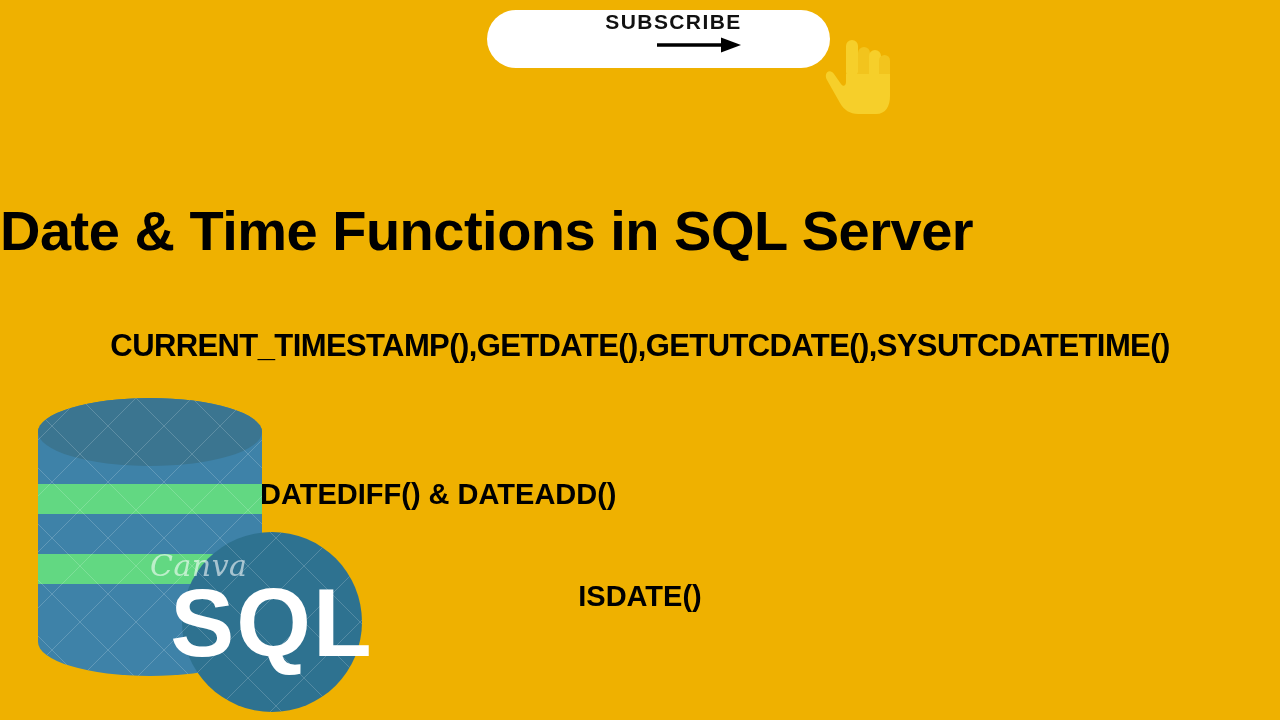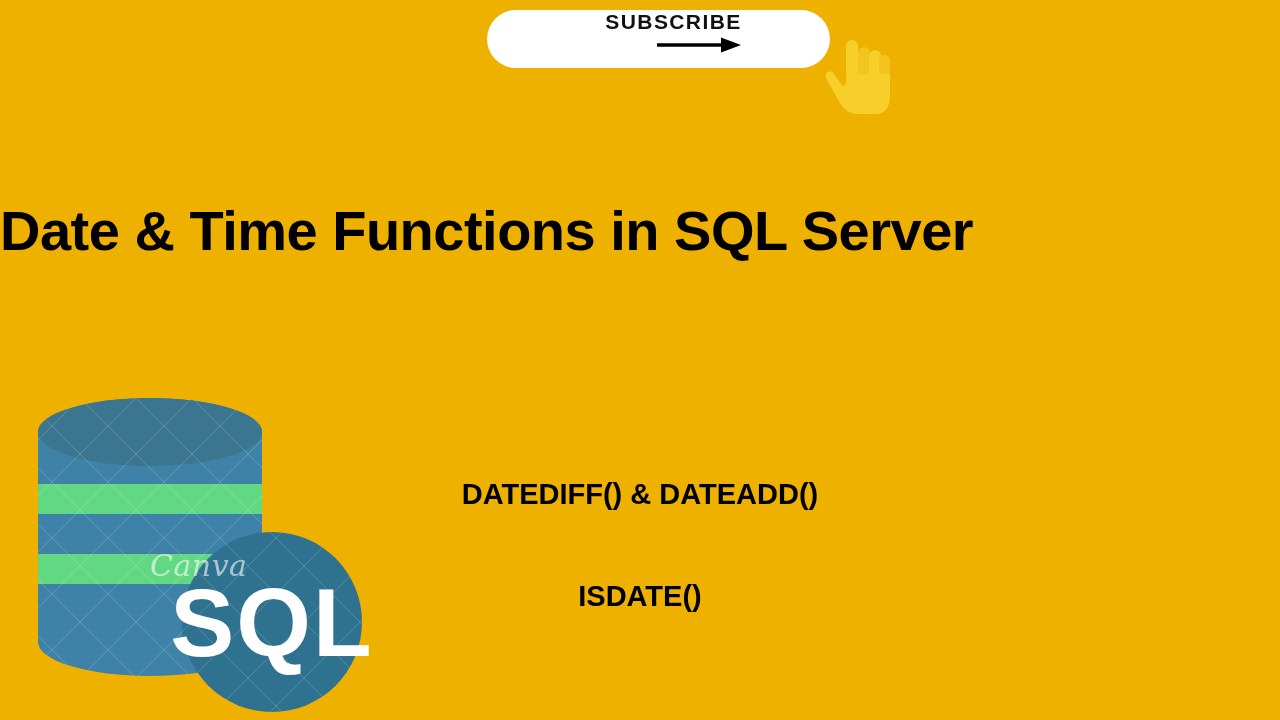--- a/index.html
+++ b/index.html
@@ -96,21 +96,20 @@
     font-weight: bold;
     letter-spacing: -0.6px;
     font-family: "Liberation Sans", sans-serif;
     white-space: nowrap;
   }
   #function-line-2 {
     position: absolute;
     left: 260px;
     top: 478px;
     width: 760px;
-    text-align: center;
     color: #000000;
     font-size: 29px;
     font-weight: bold;
     font-family: "Liberation Sans", sans-serif;
     white-space: nowrap;
   }
   #function-line-3 {
     position: absolute;
     left: 260px;
     top: 560px;
@@ -165,20 +164,21 @@
     <rect x="55" y="25" width="11" height="26" rx="5.5" fill="#f2c41d"></rect>
 
     <path d="M22 30 L22 52 C22 56 19 57 17 54 L10 44 C6 38 -1 43 3 50
              L16 73 C20 80 26 84 34 84 L52 84 C62 84 66 76 66 66
              L66 44 L22 44 Z" fill="#f6cf2a"></path>
   </svg>
 
 
   <h1 id="main-title">Date &amp; Time Functions in SQL Server</h1>
 
+  <div id="function-line-1">CURRENT_TIMESTAMP(),GETDATE(),GETUTCDATE(),SYSUTCDATETIME()</div>
   <div id="function-line-2">DATEDIFF() &amp; DATEADD()</div>
   <div id="function-line-3">ISDATE()</div>
 
   <svg id="database-graphic" viewBox="0 0 350 322">
     <defs>
       <clipPath id="cyl-clip">
         <path d="M14 34 A112 34 0 0 1 238 34 L238 244 A112 34 0 0 1 14 244 Z"></path>
       </clipPath>
       <pattern id="diamond-grid" width="56" height="56" patternUnits="userSpaceOnUse">
         <path d="M0 0 L56 56 M56 0 L0 56" stroke="#ffffff" stroke-opacity="0.18" stroke-width="1"></path>

